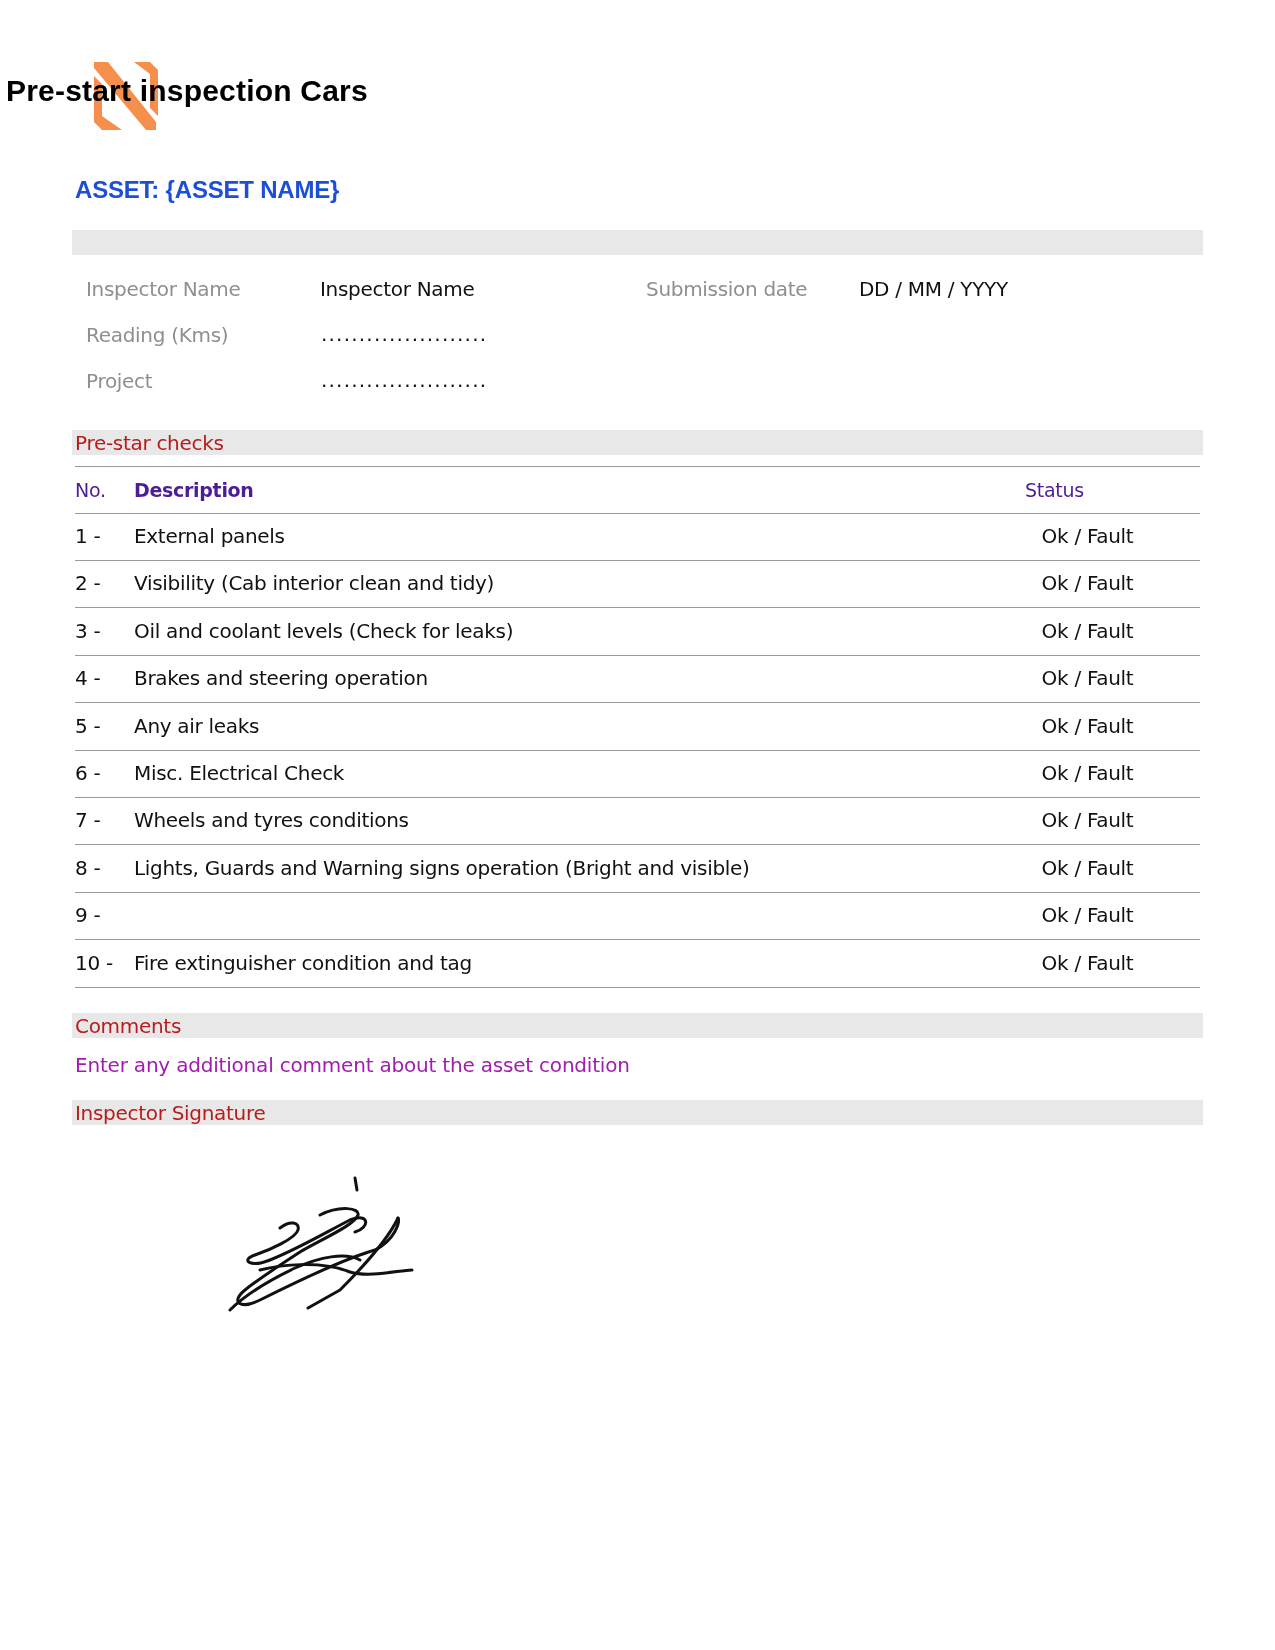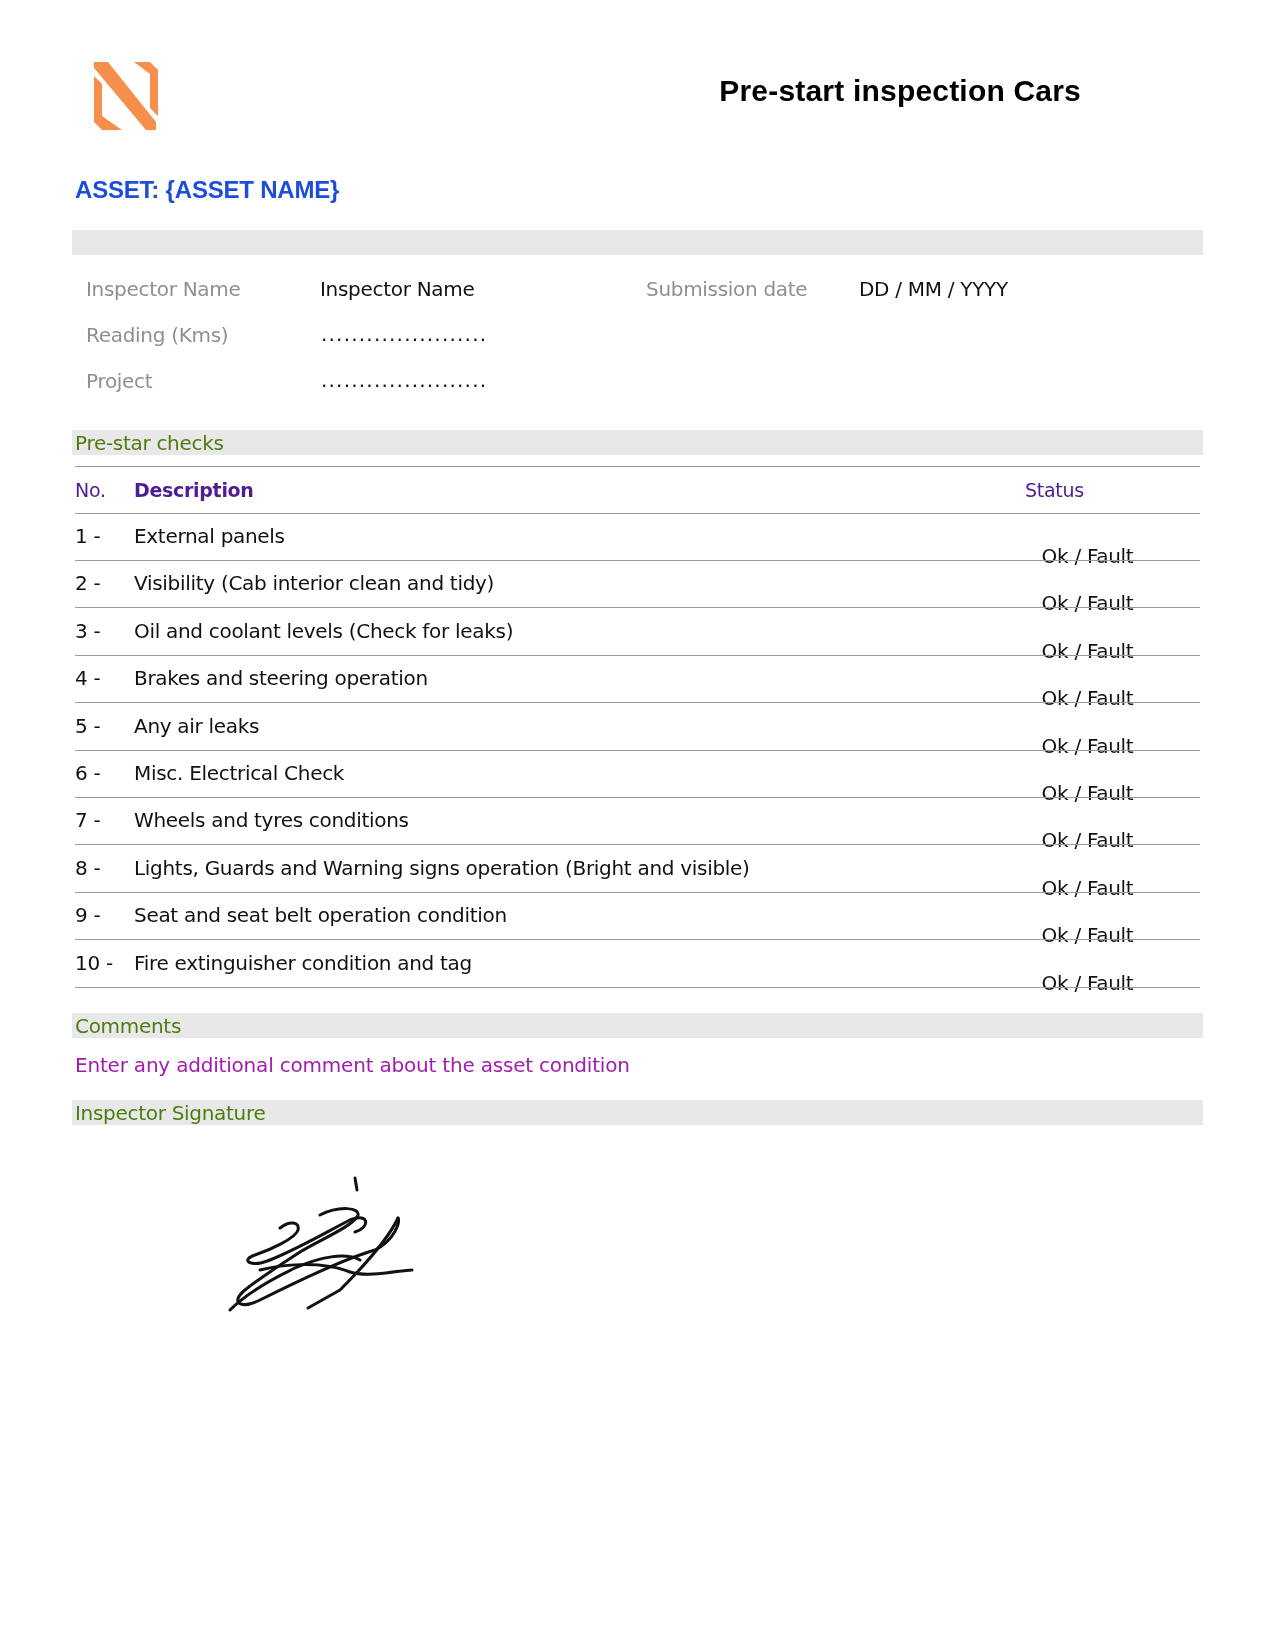--- a/index.html
+++ b/index.html
@@ -8,48 +8,48 @@
     font-family: "DejaVu Sans", "Liberation Sans", sans-serif;
     color: #111111;
   }
   .abs { position: absolute; }
 
   
   .logo { left: 92px; top: 60px; width: 68px; height: 72px; }
 
   
   .title {
-    left: 0; width: 1081px; top: 74px; text-align: right;
+    left: 0; width: 1081px; top: 74px; text-align: left;
     font-family: "Liberation Sans", sans-serif; font-weight: bold;
     font-size: 30px; color: #000; padding-left: 6px; box-sizing: border-box;
     letter-spacing: 0.2px;
   }
 
   .asset {
     left: 75px; top: 176px; font-family: "Liberation Sans", sans-serif;
     font-weight: bold; font-size: 24px; color: #1d4ed8; letter-spacing: -0.2px;
   }
 
   .bar {
     left: 72px; width: 1131px; height: 25px; background: #e8e8e8;
-    font-size: 20px; color: #4d7c0f; line-height: 27px; padding-left: 3px;
+    font-size: 20px; color: #b91c1c; line-height: 27px; padding-left: 3px;
     box-sizing: border-box; letter-spacing: -0.3px;
   }
 
   .info-label { font-size: 20px; color: #8f8f8f; letter-spacing: -0.3px; }
   .info-value { font-size: 20px; color: #111; letter-spacing: -0.3px; }
   .dots { font-size: 20px; color: #111; letter-spacing: 1.2px; }
 
   
   .tline { left: 75px; width: 1125px; height: 0; border-top: 1.5px solid #9a9a9a; }
   .th { font-size: 19px; color: #4c1d95; letter-spacing: -0.3px; }
   .row { left: 75px; width: 1125px; height: 47px; }
   .row .no { position: absolute; left: 0; top: 10px; font-size: 20px; letter-spacing: -0.3px; }
   .row .desc { position: absolute; left: 59px; top: 10px; font-size: 20px; letter-spacing: -0.3px; white-space: nowrap; }
-  .row .status { position: absolute; left: 950px; width: 125px; top: 10px; font-size: 20px; text-align: center; letter-spacing: -0.3px; margin-top: 20px; }
+  .row .status { position: absolute; left: 950px; width: 125px; top: 10px; font-size: 20px; text-align: center; letter-spacing: -0.3px; }
   .row .line { position: absolute; left: 0; right: 0; bottom: 0; border-top: 1.5px solid #9a9a9a; }
 
   .comment-text { left: 75px; top: 1053px; font-size: 20px; color: #a21caf; letter-spacing: -0.2px; }
 
   .sig { left: 200px; top: 1160px; width: 240px; height: 170px; }
 </style>
 </head>
 <body>
 
 <div class="abs logo">
@@ -132,21 +132,20 @@
     <span class="line"></span>
   </div>
   <div class="abs row" style="top:331.8px;">
     <span class="no">8 -</span>
     <span class="desc">Lights, Guards and Warning signs operation (Bright and visible)</span>
     <span class="status">Ok / Fault</span>
     <span class="line"></span>
   </div>
   <div class="abs row" style="top:379.2px;">
     <span class="no">9 -</span>
-    <span class="desc">Seat and seat belt operation condition</span>
     <span class="status">Ok / Fault</span>
     <span class="line"></span>
   </div>
   <div class="abs row" style="top:426.6px;">
     <span class="no">10 -</span>
     <span class="desc">Fire extinguisher condition and tag</span>
     <span class="status">Ok / Fault</span>
     <span class="line"></span>
   </div>
 </div>

